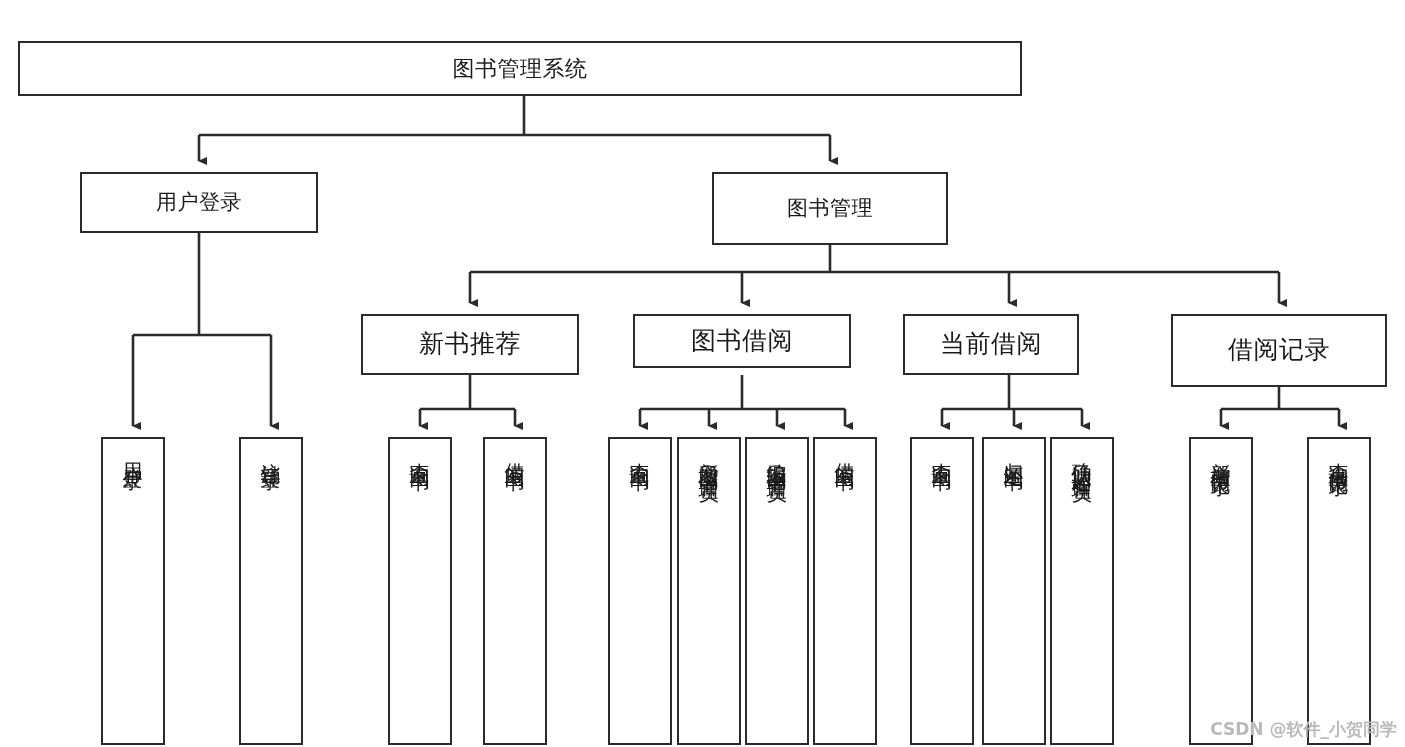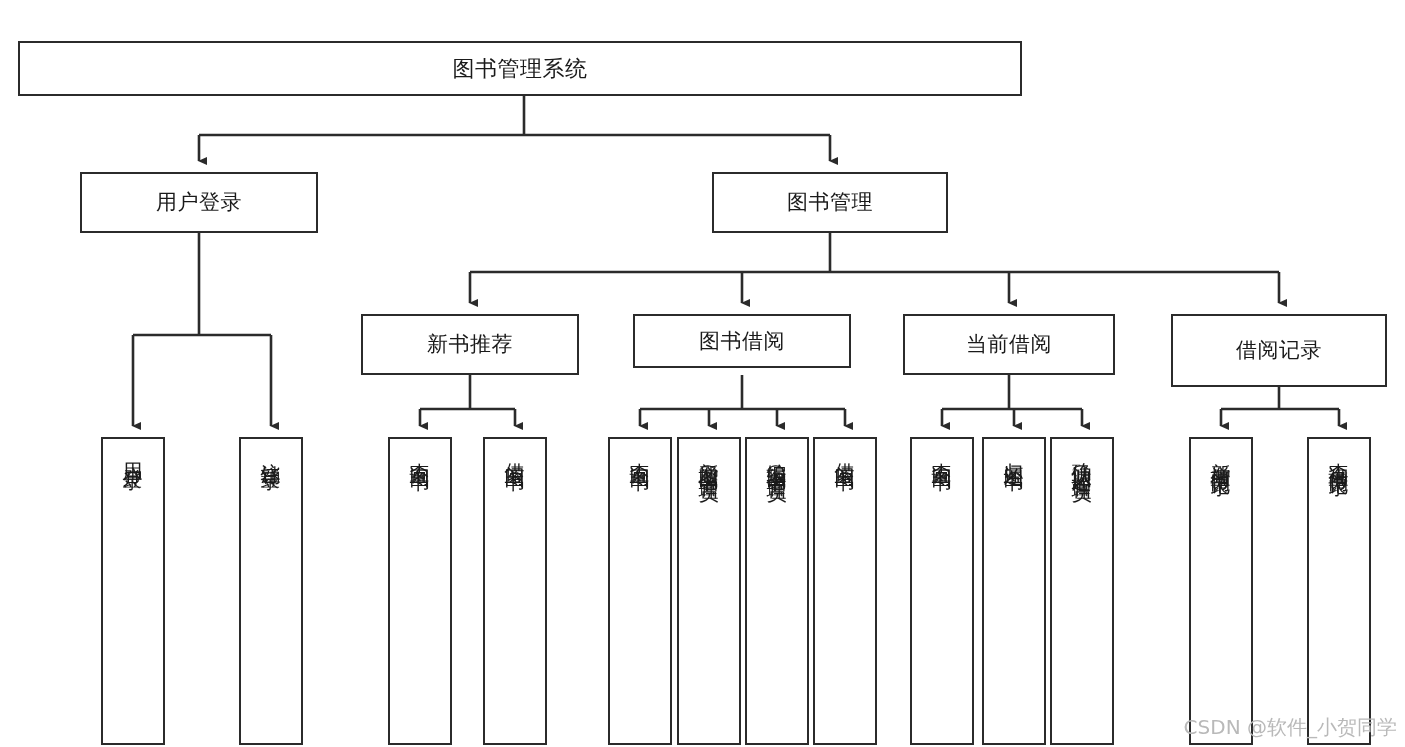--- a/index.html
+++ b/index.html
@@ -31,21 +31,21 @@
     box-sizing: border-box;
     border: 2px solid #2b2b2b;
     background: #ffffff;
     display: flex;
     align-items: center;
     justify-content: center;
     z-index: 2;
   }
   .node-label {
     color: #1a1a1a;
-    font-size: 21px;
+    font-size: 25px;
     line-height: 1.15;
     letter-spacing: 0.5px;
     white-space: nowrap;
     text-align: center;
   }
   .node.root .node-label { font-size: 22px; }
   .node.level2 .node-label { font-size: 21px; }
 
   
   .node.leaf {
@@ -58,25 +58,26 @@
     text-orientation: upright;
     font-size: 20px;
     letter-spacing: 3px;
     white-space: nowrap;
     line-height: 1;
   }
   .watermark {
     position: absolute;
     right: 8px;
     bottom: 6px;
-    font-size: 20px;
+    font-size: 17px;
     color: #b9b9b9;
     white-space: nowrap;
     z-index: 3;
     font-family: "DejaVu Sans", "Liberation Sans", sans-serif;
+    font-weight: bold;
   }
 </style>
 </head>
 <body>
 
 <div id="diagram-root">
 
   <svg id="edge-layer" width="1405" height="747" viewBox="0 0 1405 747" xmlns="http://www.w3.org/2000/svg">
     <defs>
       <marker id="arrowhead" markerWidth="9" markerHeight="9" refX="4.5" refY="8" orient="auto" markerUnits="userSpaceOnUse">
@@ -121,30 +122,30 @@
   </svg>
 
   <div class="node root" style="left: 18px; top: 13px; width: 1004px; height: 55px; margin-top: 28px;">
     <span class="node-label">图书管理系统</span>
   </div>
 
   <div id="node-layer">
       <div class="node level2" style="left: 80px; top: 172px; width: 238px; height: 61px;">
         <span class="node-label">用户登录</span>
       </div>
-      <div class="node level2" style="left: 712px; top: 172px; width: 236px; height: 61px;">
+      <div class="node level2" style="left: 712px; top: 172px; width: 236px; height: 73px;">
         <span class="node-label">图书管理</span>
       </div>
       <div class="node level3" style="left: 361px; top: 314px; width: 218px; height: 61px;">
         <span class="node-label">新书推荐</span>
       </div>
       <div class="node level3" style="left: 633px; top: 314px; width: 218px; height: 54px;">
         <span class="node-label">图书借阅</span>
       </div>
-      <div class="node level3" style="left: 903px; top: 314px; width: 212px; height: 61px;">
+      <div class="node level3" style="left: 903px; top: 314px; width: 176px; height: 61px;">
         <span class="node-label">当前借阅</span>
       </div>
       <div class="node level3" style="left: 1171px; top: 314px; width: 216px; height: 73px;">
         <span class="node-label">借阅记录</span>
       </div>
       <div class="node leaf" style="left: 101px; top: 437px; width: 64px; height: 308px;">
         <span class="node-label">用户登录</span>
       </div>
       <div class="node leaf" style="left: 239px; top: 437px; width: 64px; height: 308px;">
         <span class="node-label">注销登录</span>

